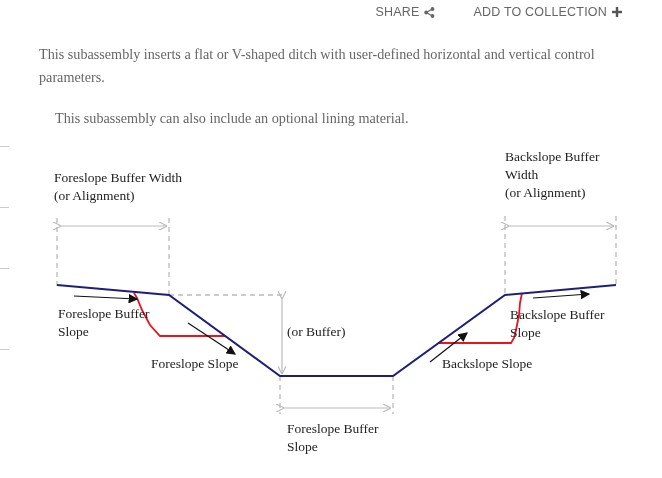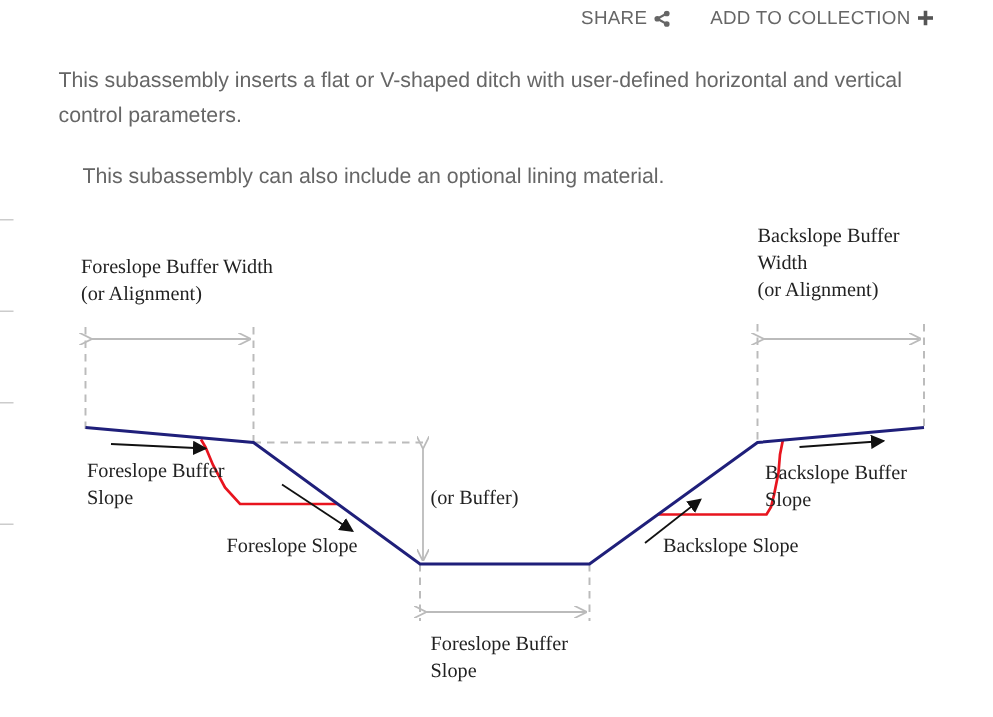--- a/index.html
+++ b/index.html
@@ -1,25 +1,25 @@
 <!DOCTYPE html>
 <html><head>
 <meta charset="utf-8">
 <style>
   html, body { margin: 0; padding: 0; background: #ffffff; }
   body { width: 662px; height: 478px; position: relative; overflow: hidden;
          font-family: "DejaVu Sans", sans-serif; }
   .topbar { position: absolute; top: 4px; right: 40px; height: 16px;
-            display: flex; align-items: center; gap: 26px; }
+            display: flex; align-items: center; gap: 38px; }
   .topbar-item { display: flex; align-items: center; gap: 5px; cursor: pointer;
                  font-family: "Liberation Sans", sans-serif; font-size: 12.5px;
                  color: #666666; letter-spacing: 0.2px; }
   .topbar-item svg { display: block; }
   .para { position: absolute; left: 39px; width: 580px; margin: 0;
-          font-family: Liberation Sans, sans-serif; font-size: 14.2px;
+          font-family: Liberation Serif, serif; font-size: 14.2px;
           line-height: 23px; color: #666666; }
   #p1 { top: 43px; }
   #p2 { top: 107px; margin-left: 16px; }
   .side-tick { position: absolute; left: 0; width: 9px; height: 1px; background: #cccccc; }
   .diagram { position: absolute; left: 0; top: 140px; width: 662px; height: 338px; }
   .dlabel { position: absolute; font-family: Liberation Serif, serif;
             font-size: 13.5px; line-height: 18px; color: #222222; white-space: nowrap; }
 </style>
 </head>
 <body>

